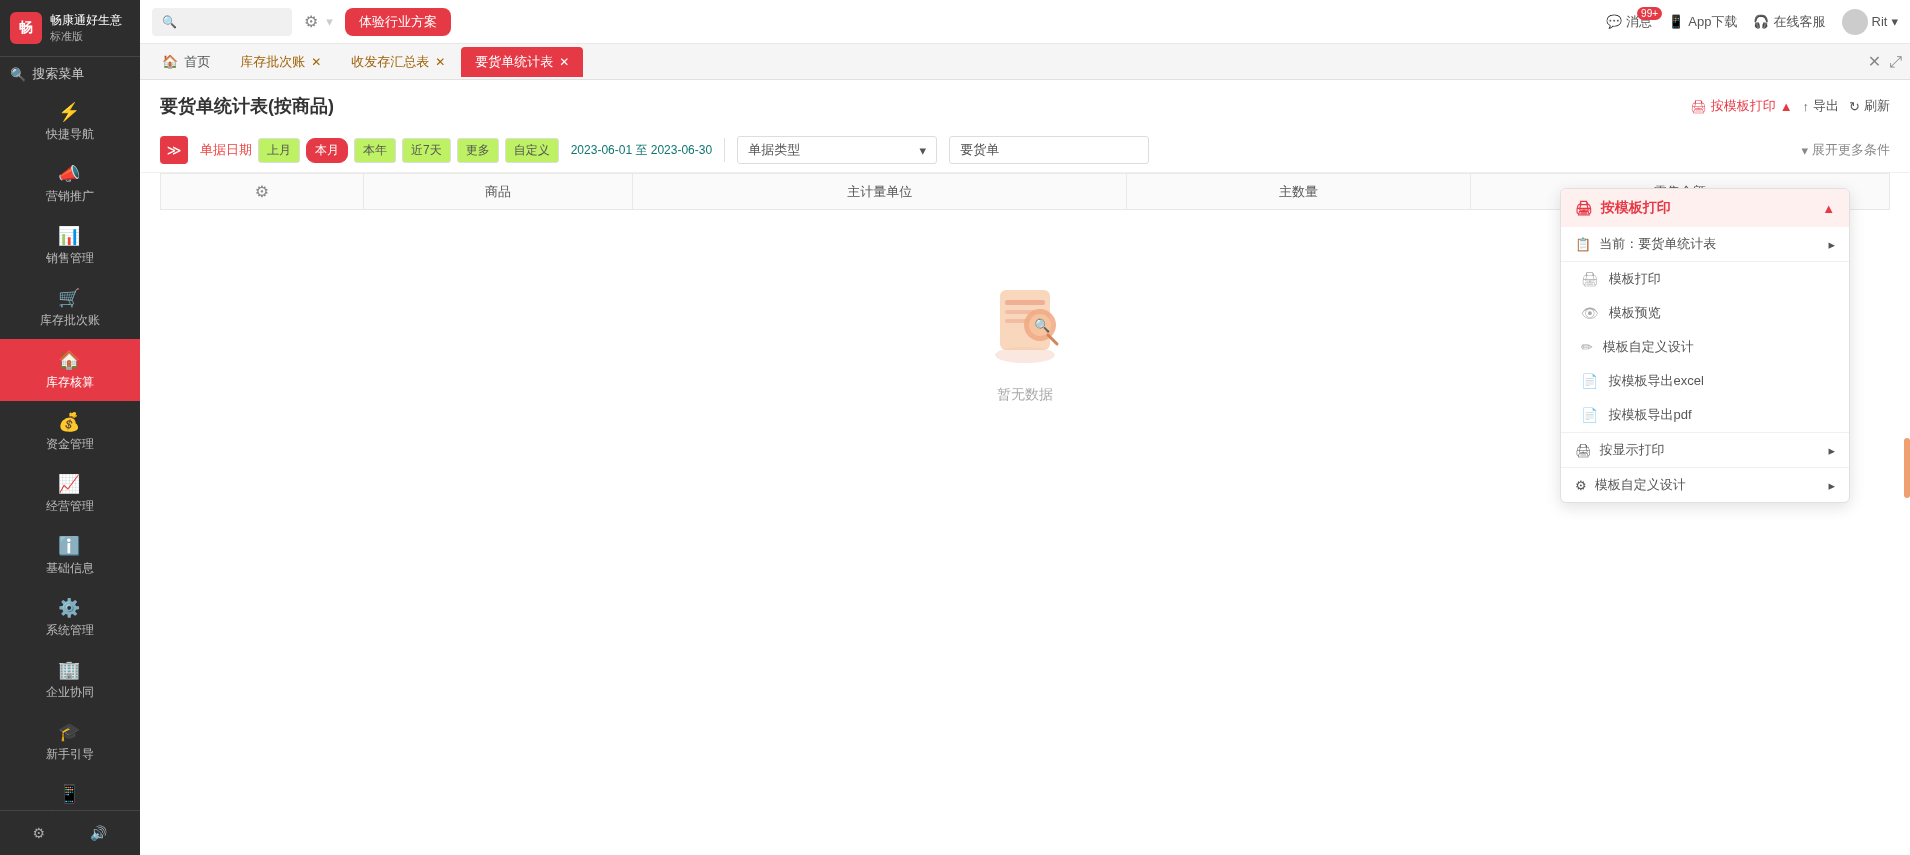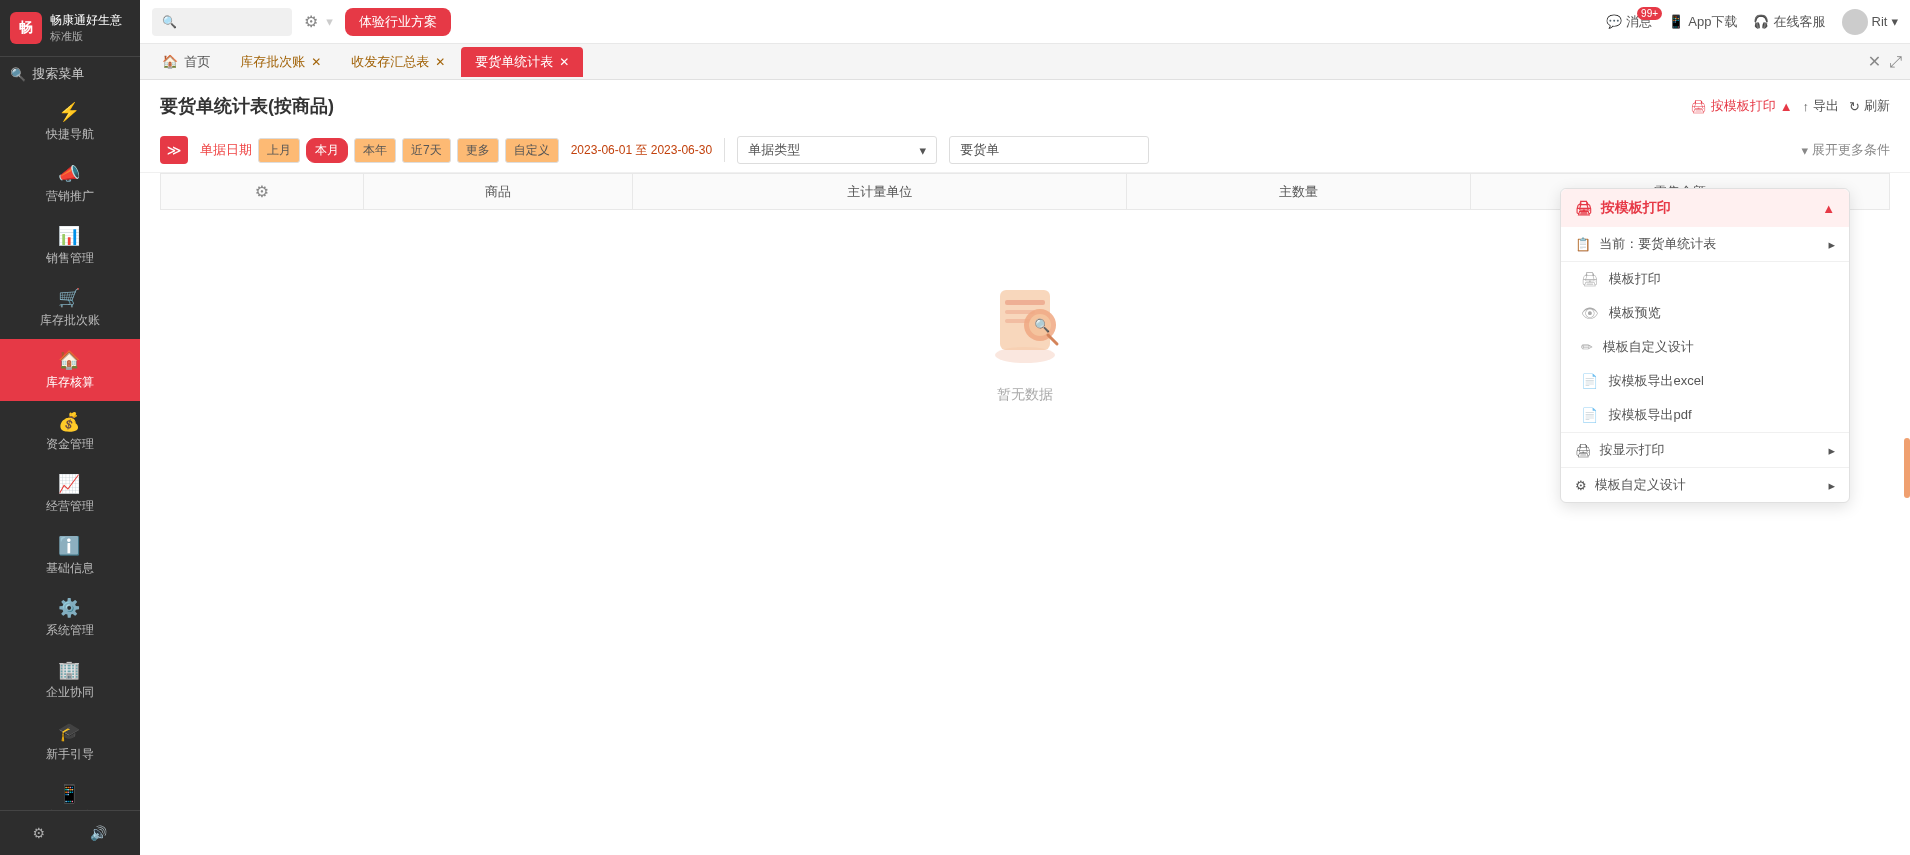--- a/index.html
+++ b/index.html
@@ -199,31 +199,31 @@
     .filter-group {
       display: flex; align-items: center; gap: 6px;
       font-size: 13px; color: #555;
     }
     .date-label { color: #ef4444; }
     .date-btn {
       padding: 3px 8px;
       border: 1px solid #ddd;
       border-radius: 3px;
       cursor: pointer;
-      background: #fdba74;
+      background: #bef264;
       font-size: 12px;
       color: #555;
     }
     .date-btn.active {
       background: #e63946;
       color: #fff;
       border-color: #e63946;
       border-radius: 9px;
     }
-    .date-range { font-size: 12px; color: #c2410c; margin-top: 0; }
+    .date-range { font-size: 12px; color: #0f766e; margin-top: 0; }
     .filter-divider { width: 1px; height: 24px; background: #e0e0e0; }
     .filter-select {
       display: flex; align-items: center; gap: 4px;
       padding: 4px 10px;
       border: 1px solid #ddd;
       border-radius: 3px;
       cursor: pointer;
       background: #fff;
       font-size: 13px;
       color: #555;

